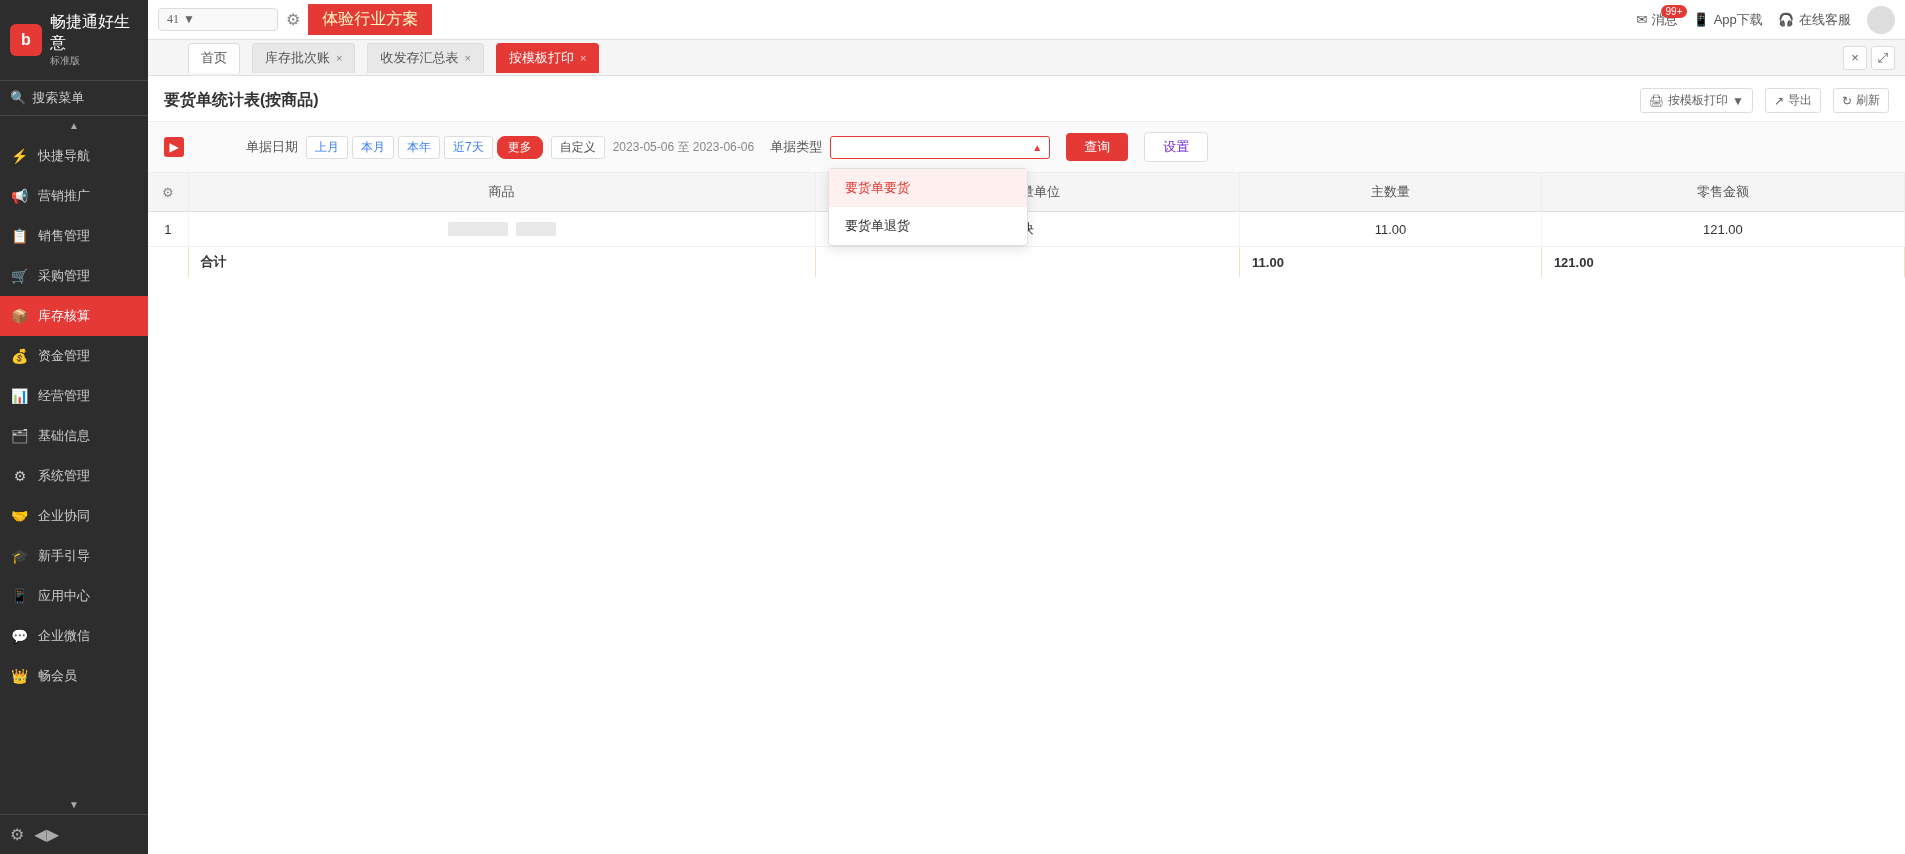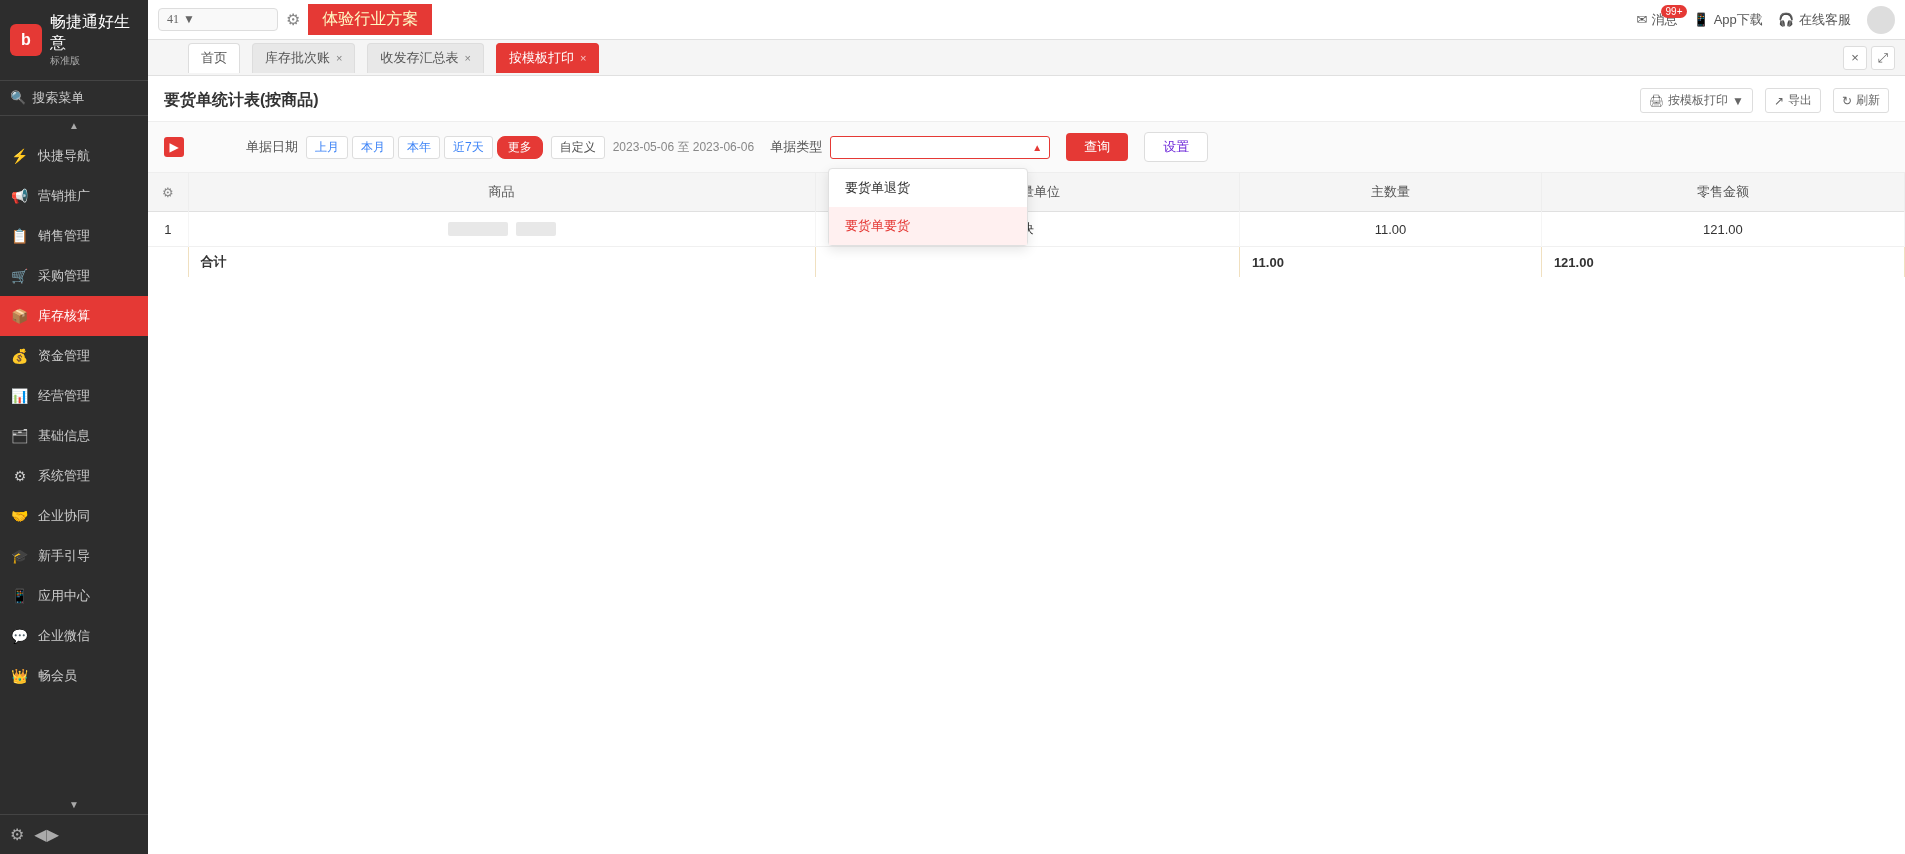--- a/index.html
+++ b/index.html
@@ -622,22 +622,22 @@
         <div class="select-wrapper">
           <input class="filter-type-select" type="text" value="" style="min-width: 220px;">
         </div>
       </div>
 
 
       <button class="query-btn">查询</button>
       <button class="settings-btn">设置</button>
 
       <div class="dropdown-menu">
+        <div class="dropdown-item selected">要货单要货</div>
         <div class="dropdown-item">要货单退货</div>
-        <div class="dropdown-item selected">要货单要货</div>
       </div>
     </div>
 
     <div class="table-container">
       <table>
         <thead>
           <tr>
             <th class="th-gear">⚙</th>
             <th>商品</th>
             <th>主计量单位</th>

